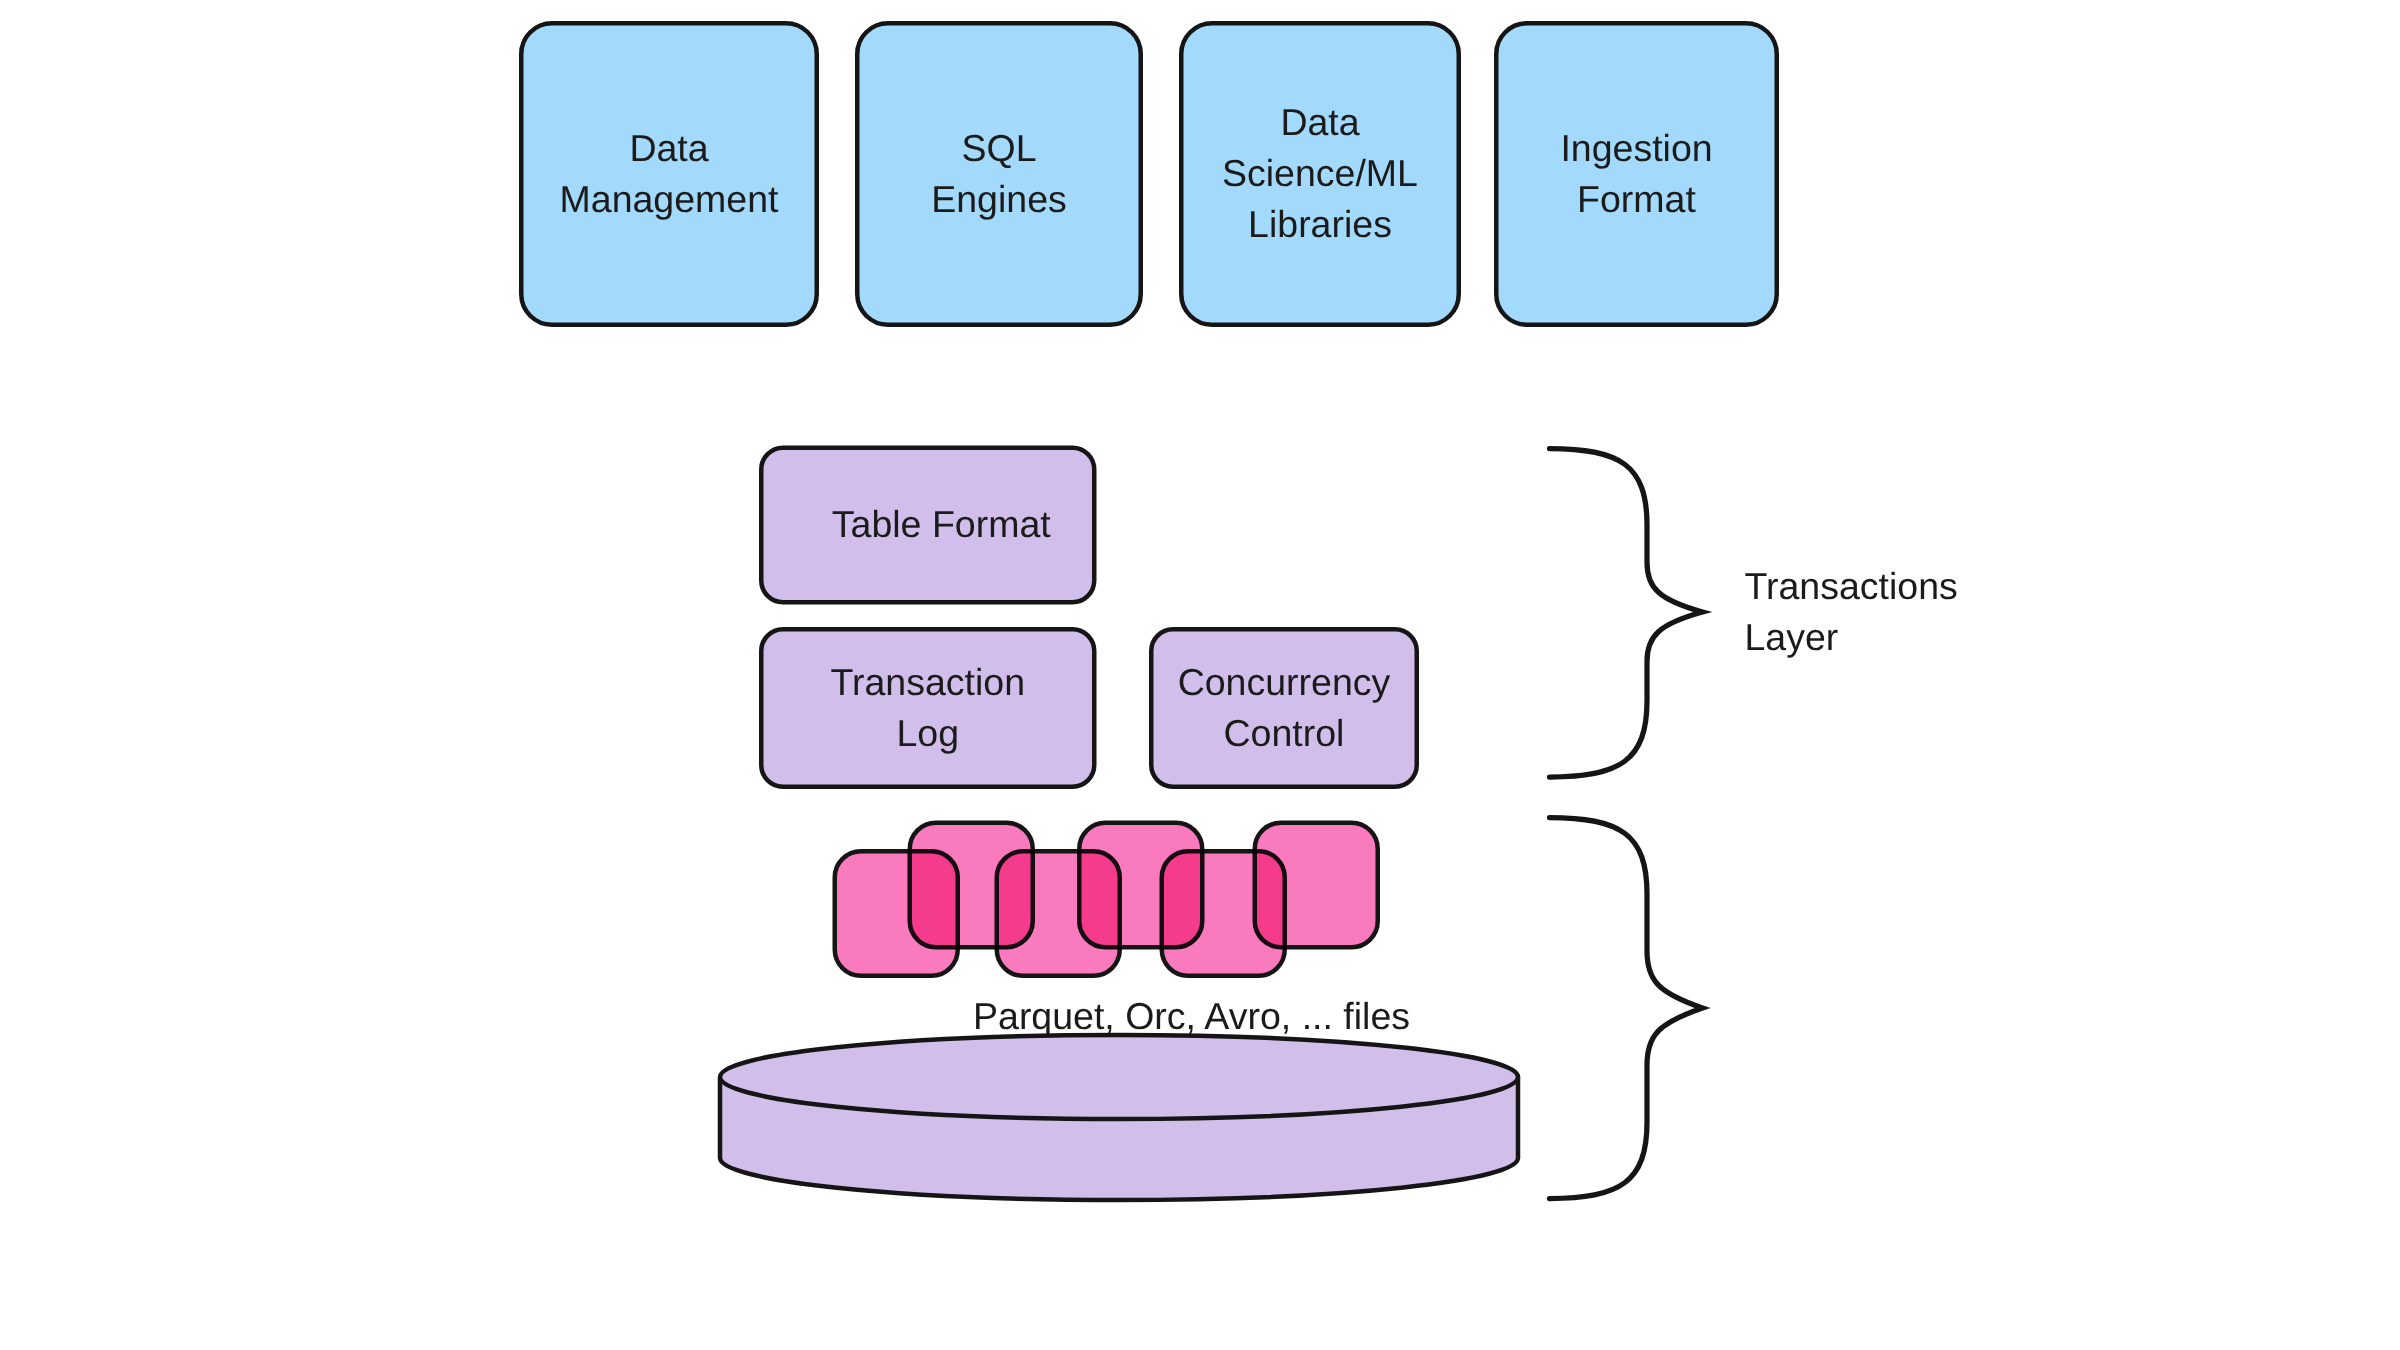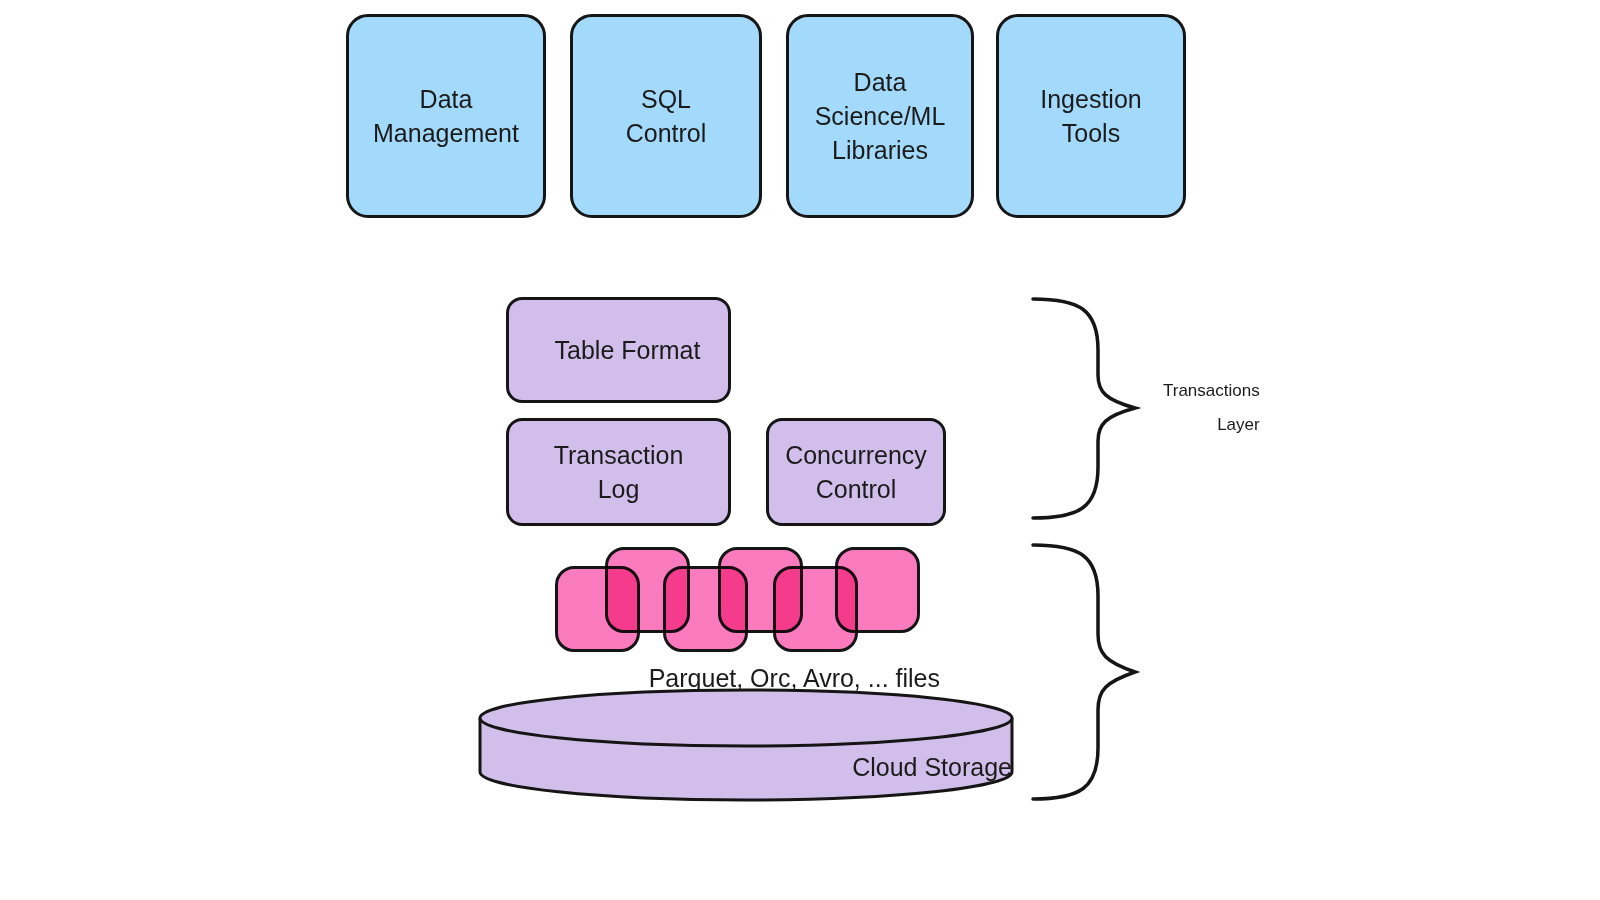--- a/index.html
+++ b/index.html
@@ -49,48 +49,48 @@
   }
   .caption {
     position: absolute;
     font-size: 25px;
     line-height: 34px;
     text-align: right;
     white-space: pre-line;
   }
   .brace-label {
     position: absolute;
-    font-size: 17px;
+    font-size: 25px;
     line-height: 34px;
-    text-align: right;
+    text-align: left;
     white-space: pre-line;
   }
   svg { position: absolute; overflow: visible; }
 </style>
 </head>
 <body>
 
 <div class="canvas">
 
   <div class="node blue" style="left:346px; top:14px; width:200px; height:204px;">
     <span>Data
 Management</span>
   </div>
   <div class="node blue" style="left:570px; top:14px; width:192px; height:204px;">
     <span>SQL
-Control</span>
+Engines</span>
   </div>
   <div class="node blue" style="left:786px; top:14px; width:188px; height:204px;">
     <span>Data
 Science/ML
 Libraries</span>
   </div>
   <div class="node blue" style="left:996px; top:14px; width:190px; height:204px;">
     <span>Ingestion
-Tools</span>
+Format</span>
   </div>
 
   <div class="node purple" style="left:506px; top:297px; width:225px; height:106px;padding-left:18px;">
     <span>Table Format</span>
   </div>
   <div class="node purple" style="left:506px; top:418px; width:225px; height:108px;">
     <span>Transaction
 Log</span>
   </div>
   <div class="node purple" style="left:766px; top:418px; width:180px; height:108px;">
@@ -104,21 +104,20 @@
   <div class="file-square" style="left:718px; top:547px;"></div>
   <div class="file-square" style="left:773px; top:566px;"></div>
   <div class="file-square" style="left:835px; top:547px;"></div>
 
   <div class="caption" style="left:520px; top:661px; width:420px;">Parquet, Orc, Avro, ... files</div>
 
   <svg style="left:466px; top:682px;" width="560" height="128" viewBox="0 0 560 128">
     <path d="M 14 36 L 14 90 A 266 28 0 0 0 546 90 L 546 36" fill="var(--c-purple, #d2beea)" stroke="var(--c-stroke, #151515)" stroke-width="3"></path>
     <ellipse cx="280" cy="36" rx="266" ry="28" fill="var(--c-purple, #d2beea)" stroke="var(--c-stroke, #151515)" stroke-width="3"></ellipse>
   </svg>
-  <div class="caption" style="left:480px; top:750px; width:532px;">Cloud Storage</div>
 
   <svg style="left:1020px; top:290px;" width="130" height="525" viewBox="0 0 130 525">
     <path d="M 13 9 C 60 9 78 20 78 60 L 78 85 C 78 102 86 110 115 118 C 86 126 78 134 78 151 L 78 177 C 78 217 60 228 13 228" fill="none" stroke="var(--c-stroke, #151515)" stroke-width="3.5" stroke-linecap="round"></path>
     <path d="M 13 255 C 60 255 78 266 78 306 L 78 344 C 78 364 86 372 115 382 C 86 392 78 400 78 420 L 78 458 C 78 498 60 509 13 509" fill="none" stroke="var(--c-stroke, #151515)" stroke-width="3.5" stroke-linecap="round"></path>
   </svg>
 
   <div class="brace-label" style="left:1163px; top:374px;">Transactions
 Layer</div>
 
 </div>

